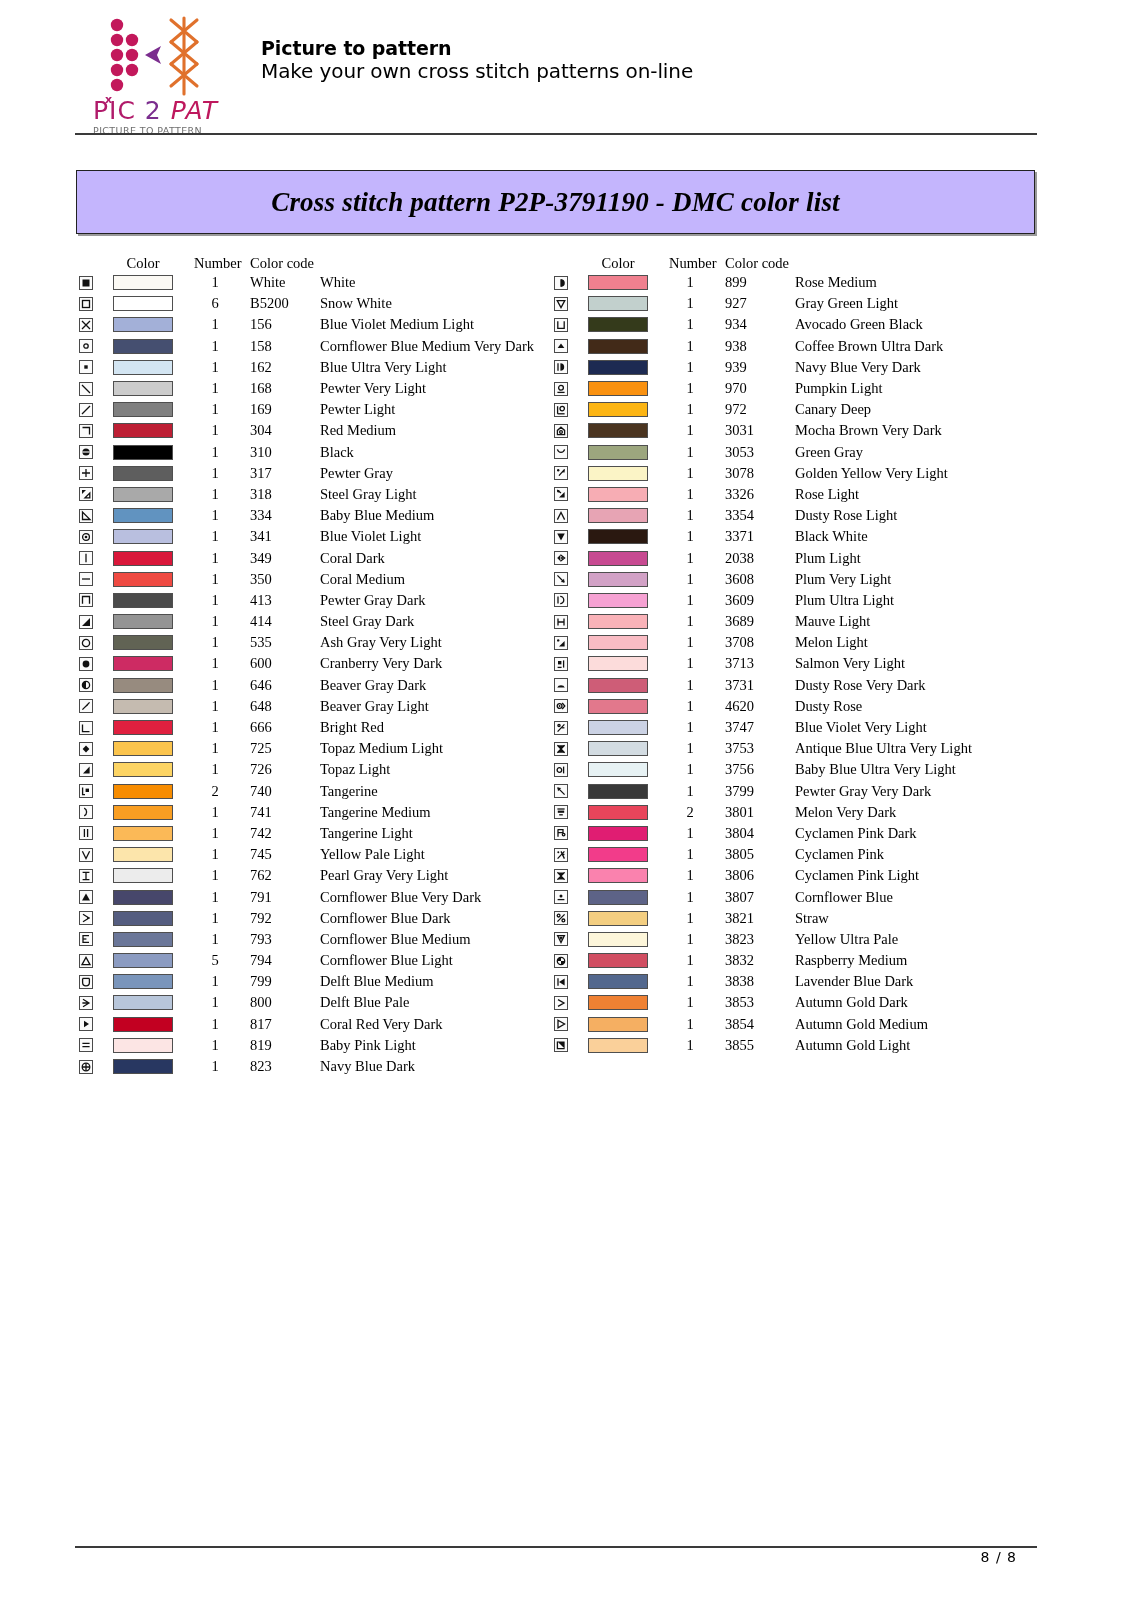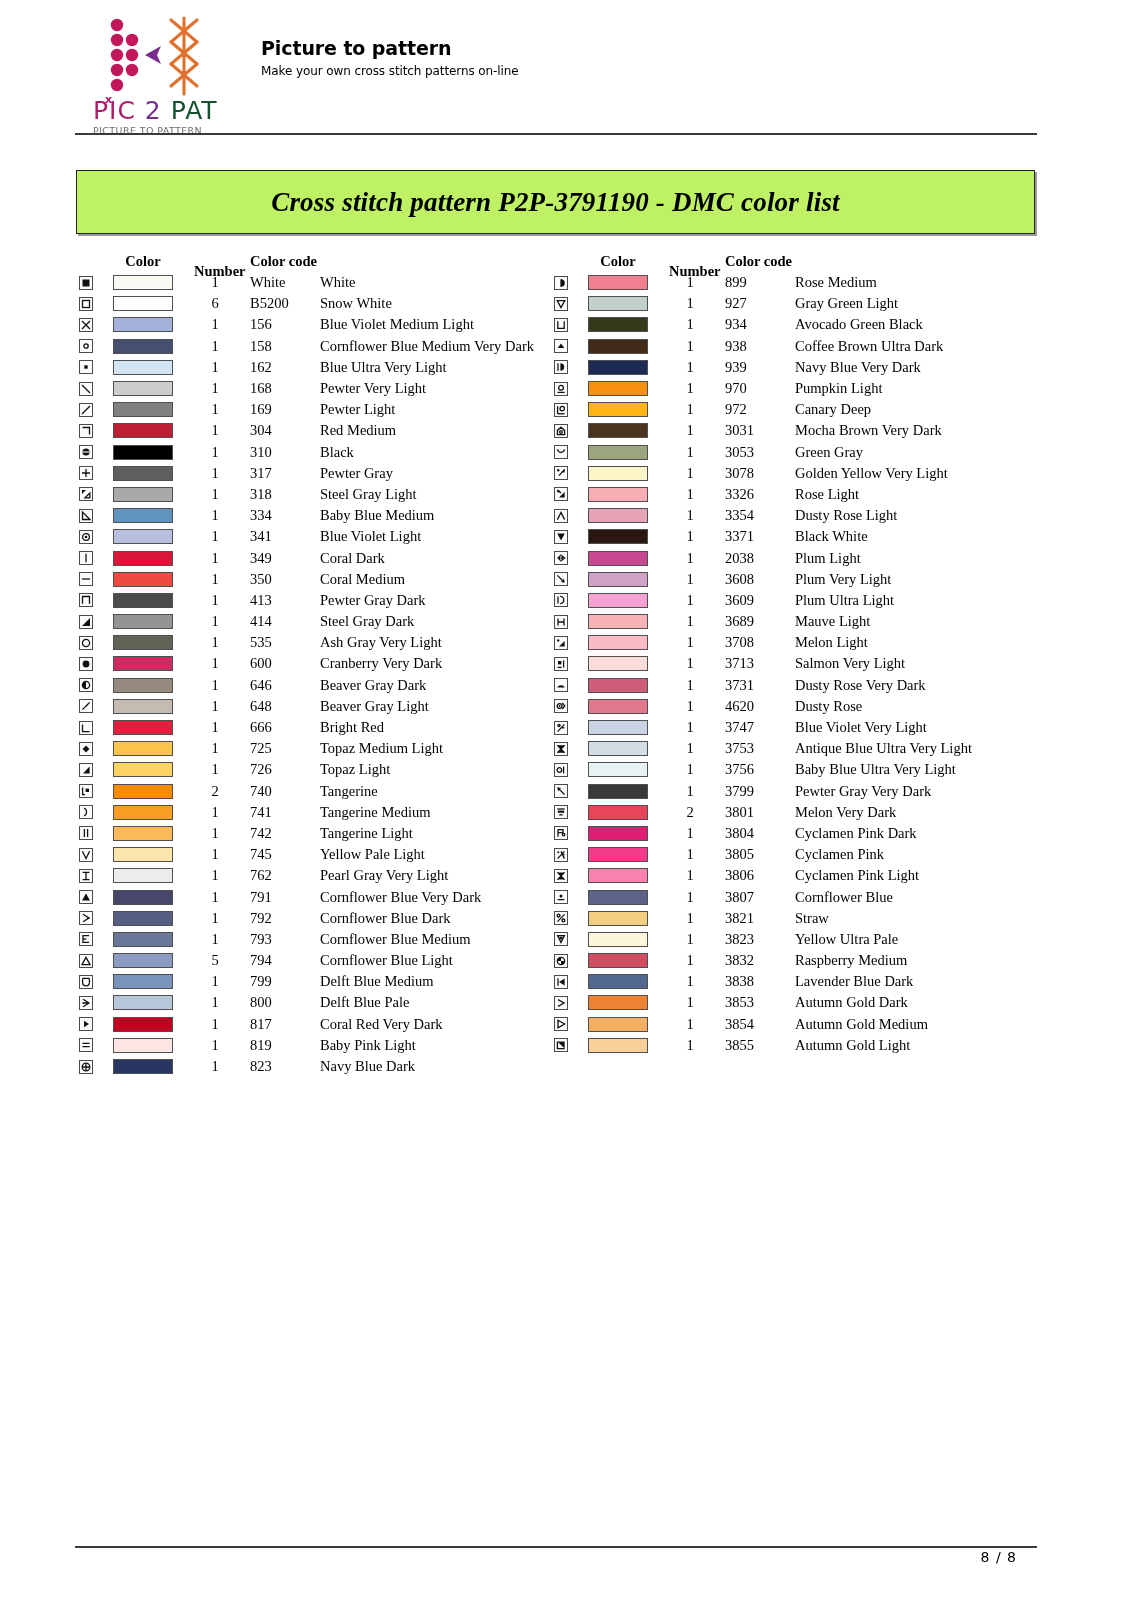--- a/index.html
+++ b/index.html
@@ -43,21 +43,21 @@
   }
   .wm-line1 {
     font-size: 25px;
     letter-spacing: 1px;
     line-height: 26px;
     white-space: nowrap;
     position: relative;
   }
   .wm-pic { color: #b01a6a; }
   .wm-2 { color: #7b2d8e; }
-  .wm-pat { color: #14532d; }
+  .wm-pat { color: #be185d; font-style: italic; }
   .wm-x {
     position: absolute;
     left: 12px;
     top: -11px;
     font-size: 11px;
     color: #b01a6a;
     font-weight: bold;
   }
   .wm-line2 {
     font-size: 9.5px;
@@ -73,21 +73,21 @@
     padding-top: 22px;
     font-family: "DejaVu Sans", sans-serif;
   }
   #brand-title {
     font-size: 19px;
     font-weight: bold;
     line-height: 24px;
     letter-spacing: -0.1px;
   }
   #brand-sub {
-    font-size: 12px;
+    font-size: 20px;
     line-height: 23px;
     letter-spacing: -0.1px;
   }
   #brand-contact {
     font-size: 16.5px;
     line-height: 23px;
     letter-spacing: -0.1px;
   }
   .contact-sep { padding: 0 10px; }
 
@@ -105,43 +105,43 @@
     position: absolute;
     left: 76px;
     top: 170px;
     width: 957px;
     height: 62px;
     border: 1.5px solid #222;
     box-shadow: 2px 2px 0 #9a9a9a;
     display: flex;
     align-items: center;
     justify-content: center;
-    background: #bef264;
+    background: #c4b5fd;
   }
   #title-text {
     font-style: italic;
     font-weight: bold;
     font-size: 27px;
     letter-spacing: 0.2px;
     white-space: nowrap;
   }
 
   
   .col-table {
     position: absolute;
     top: 250px;
   }
   #col-left  { left: 72px; }
   #col-right { left: 547px; }
 
   .hdr-row {
     display: flex;
-    align-items: center;
+    align-items: flex-end;
     height: 22px;
-    font-weight: bold;
+    font-weight: normal;
     font-size: 14.5px;
   }
   .hdr-sym   { width: 32px; }
   .hdr-color { width: 78px; text-align: center; }
   .hdr-gap   { width: 12px; }
   .hdr-num   { width: 56px; text-align: left; margin-top: 20px; }
   .hdr-code  { width: 250px; text-align: left; }
 
   .row {
     display: flex;

